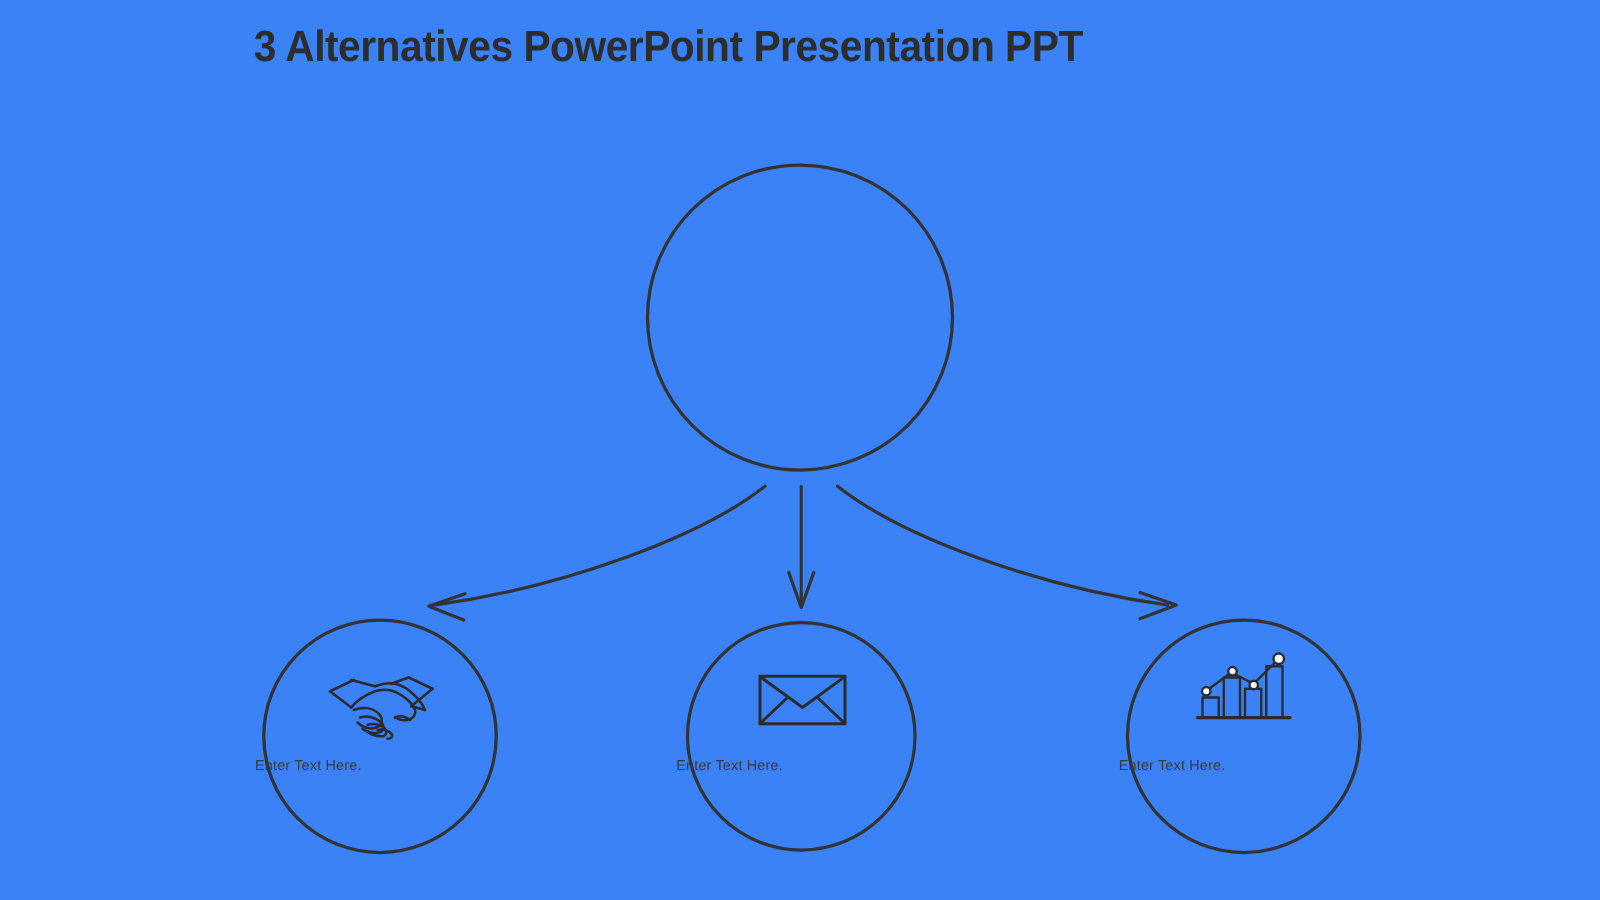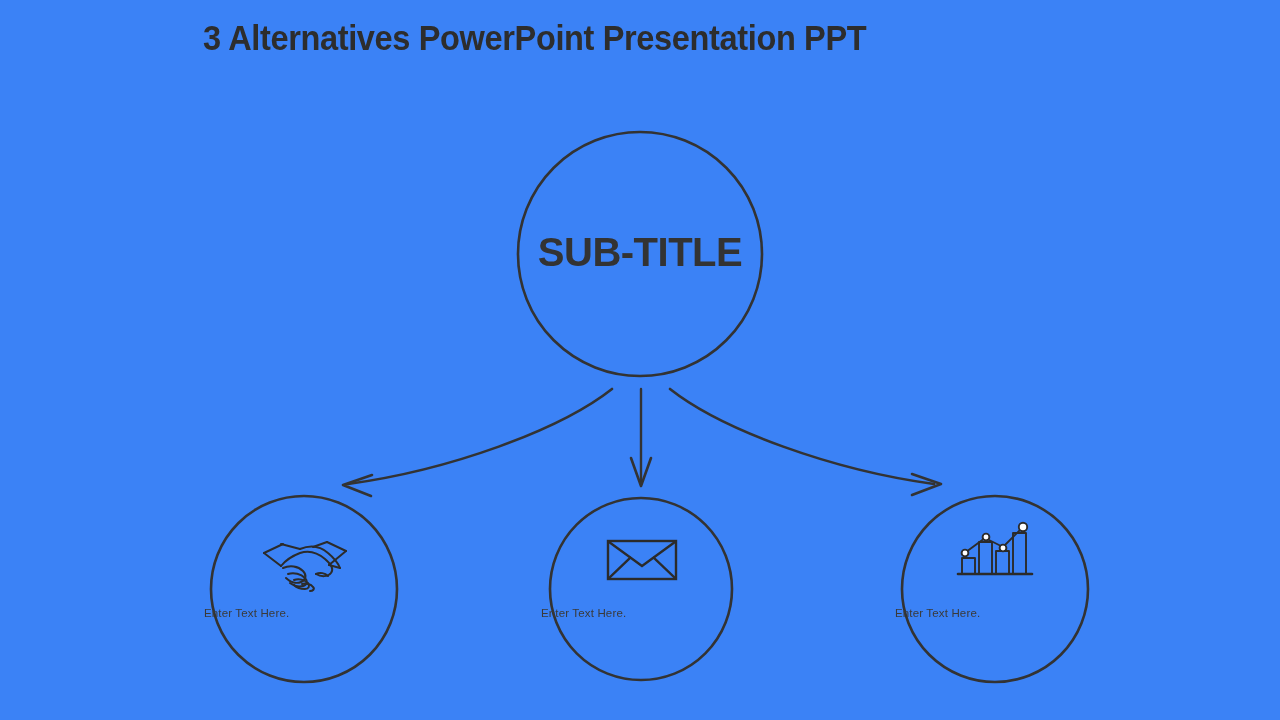--- a/index.html
+++ b/index.html
@@ -151,21 +151,20 @@
 
         <circle cx="965" cy="553" r="3.4" fill="#ffffff"></circle>
         <circle cx="986" cy="537" r="3.4" fill="#ffffff"></circle>
         <circle cx="1003" cy="548" r="3.4" fill="#ffffff"></circle>
         <circle cx="1023" cy="527" r="4.2" fill="#ffffff"></circle>
       </g>
     </g>
 
   </svg>
 
-  <div class="node-label-sub">SUB-TITLE</div>
 
   <div id="label-left" class="node-label-small">Enter Text Here.</div>
 
   <div id="label-mid" class="node-label-small">Enter Text Here.</div>
 
   <div id="label-right" class="node-label-small">Enter Text Here.</div>
 
 </div>
 
 </body></html>

